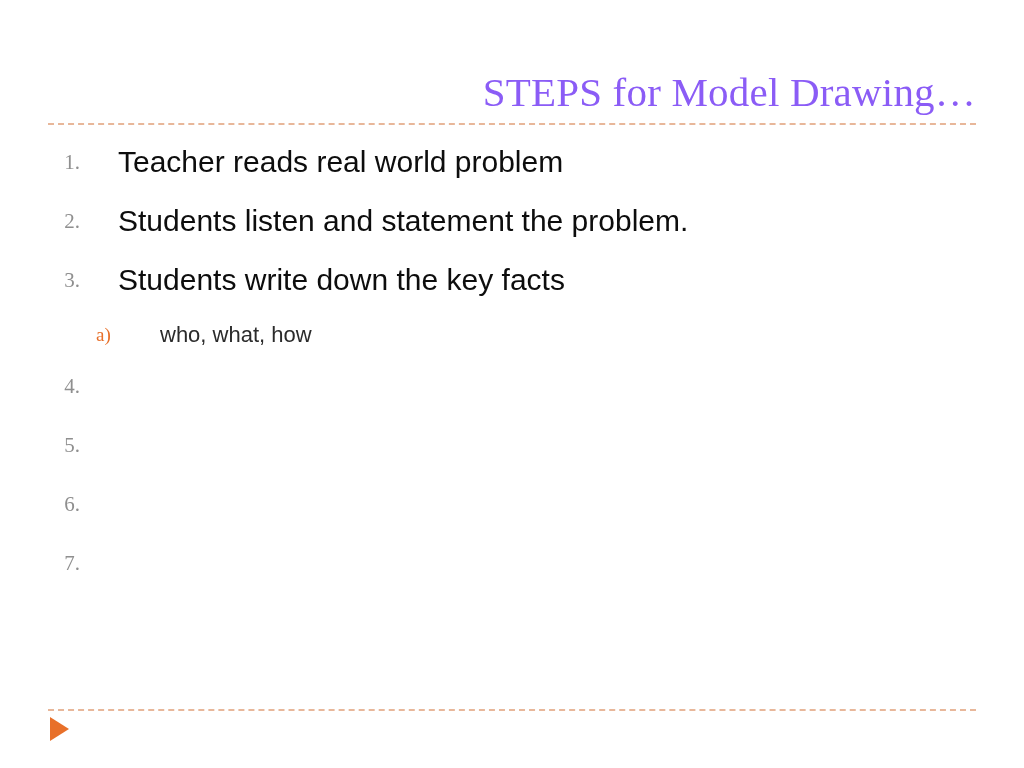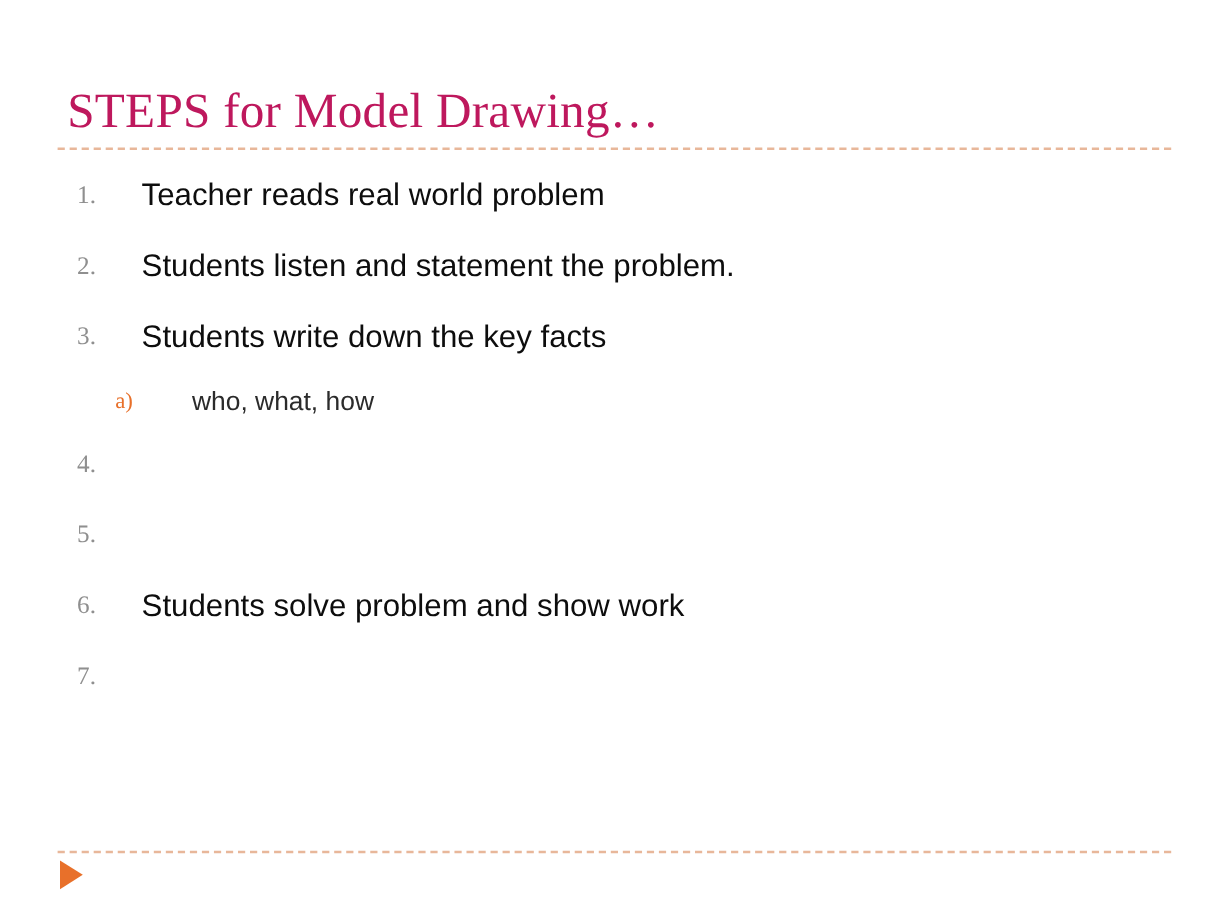--- a/index.html
+++ b/index.html
@@ -20,23 +20,24 @@
   
   .slide-title {
     position: absolute;
     left: 56px;
     top: 68px;
     width: 920px;
     font-family: "Liberation Serif", "DejaVu Serif", serif;
     font-size: 41px;
     line-height: 48px;
     font-weight: 400;
-    color: #be185d;
+    color: #8b5cf6;
     letter-spacing: 0.2px;
     white-space: nowrap;
+    text-align: right;
   }
 
   
   .rule {
     position: absolute;
     left: 48px;
     width: 928px;
     height: 0;
     border-top: 2px dashed #e8b79a;
   }
@@ -65,21 +66,21 @@
     font-size: 21px;
     line-height: 40px;
     color: #8f8f8f;
     user-select: none;
   }
 
   .item-text {
     flex: 1 1 auto;
     margin-left: 38px;
     font-family: "Liberation Sans", sans-serif;
-    font-size: 26px;
+    font-size: 30px;
     line-height: 40px;
     color: #0d0d0d;
     font-weight: 400;
     max-width: 810px;
   }
 
   
   .sub-item {
     display: flex;
     align-items: flex-start;
@@ -153,21 +154,20 @@
     <div class="list-item">
       <span class="marker">4.</span>
     </div>
 
     <div class="list-item">
       <span class="marker">5.</span>
     </div>
 
     <div class="list-item">
       <span class="marker">6.</span>
-      <span class="item-text">Students solve problem and show work</span>
     </div>
 
     <div class="list-item">
       <span class="marker">7.</span>
     </div>
 
   </div>
 
   <div class="rule rule-bottom"></div>
 

